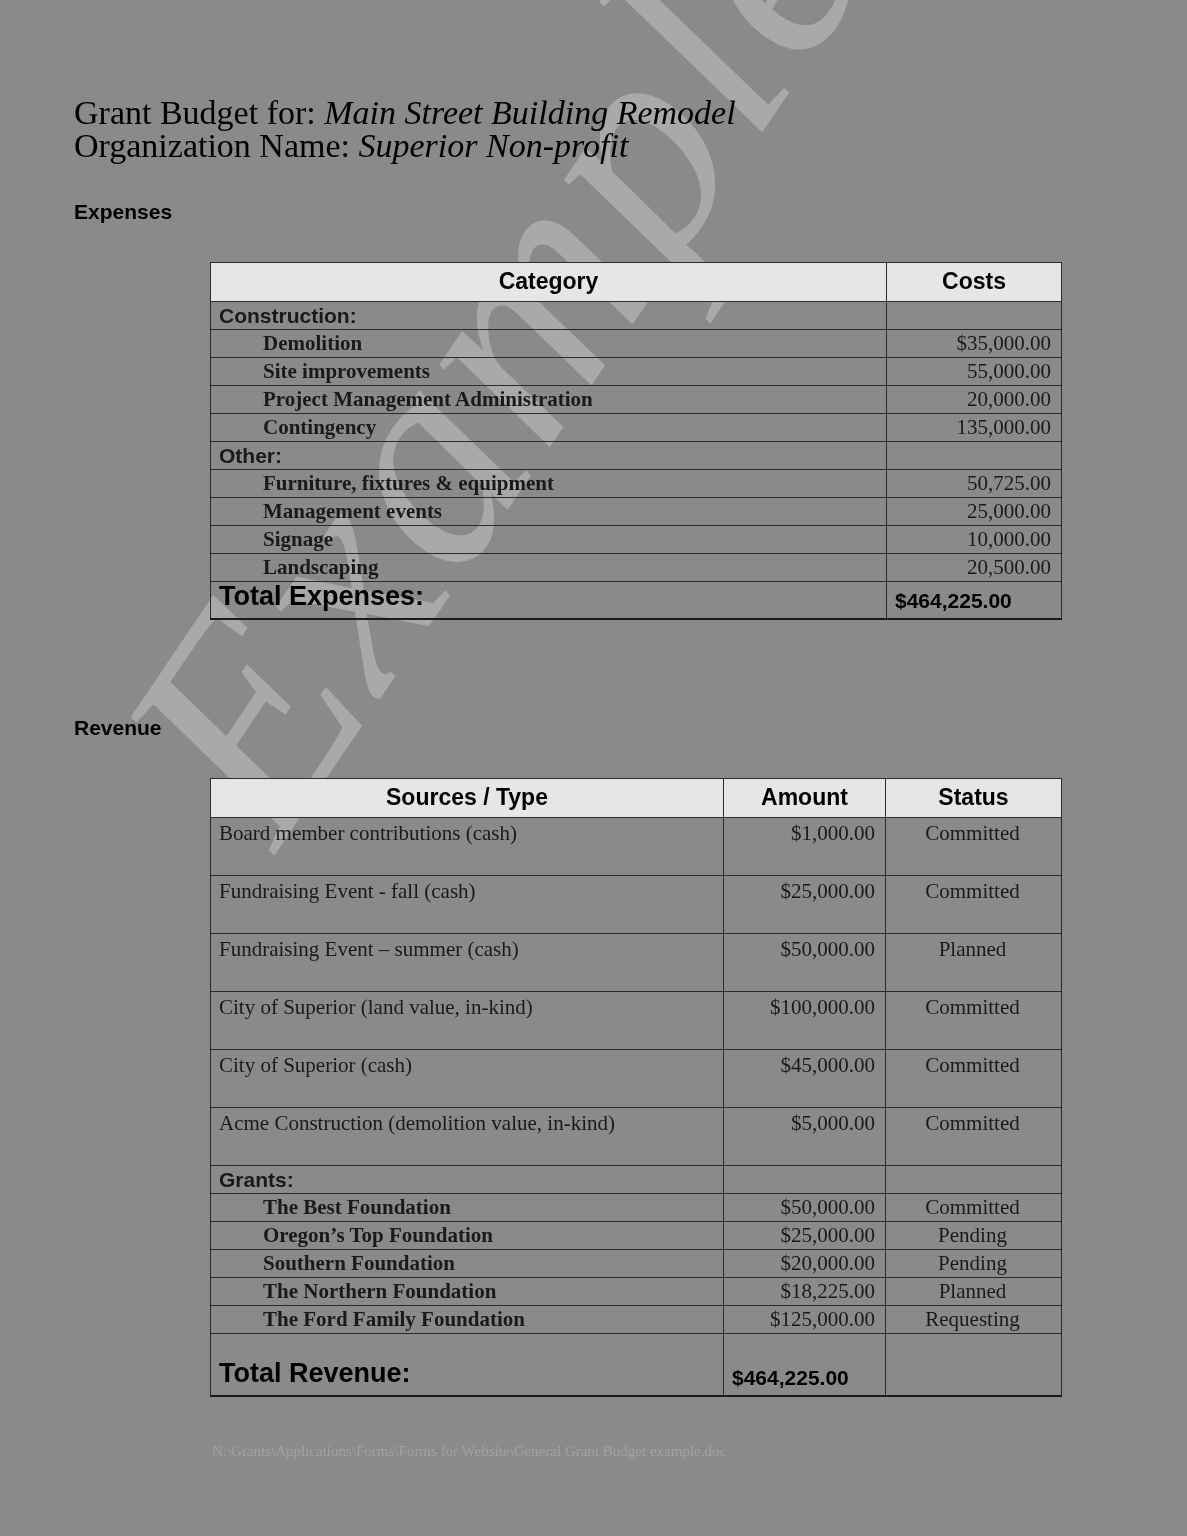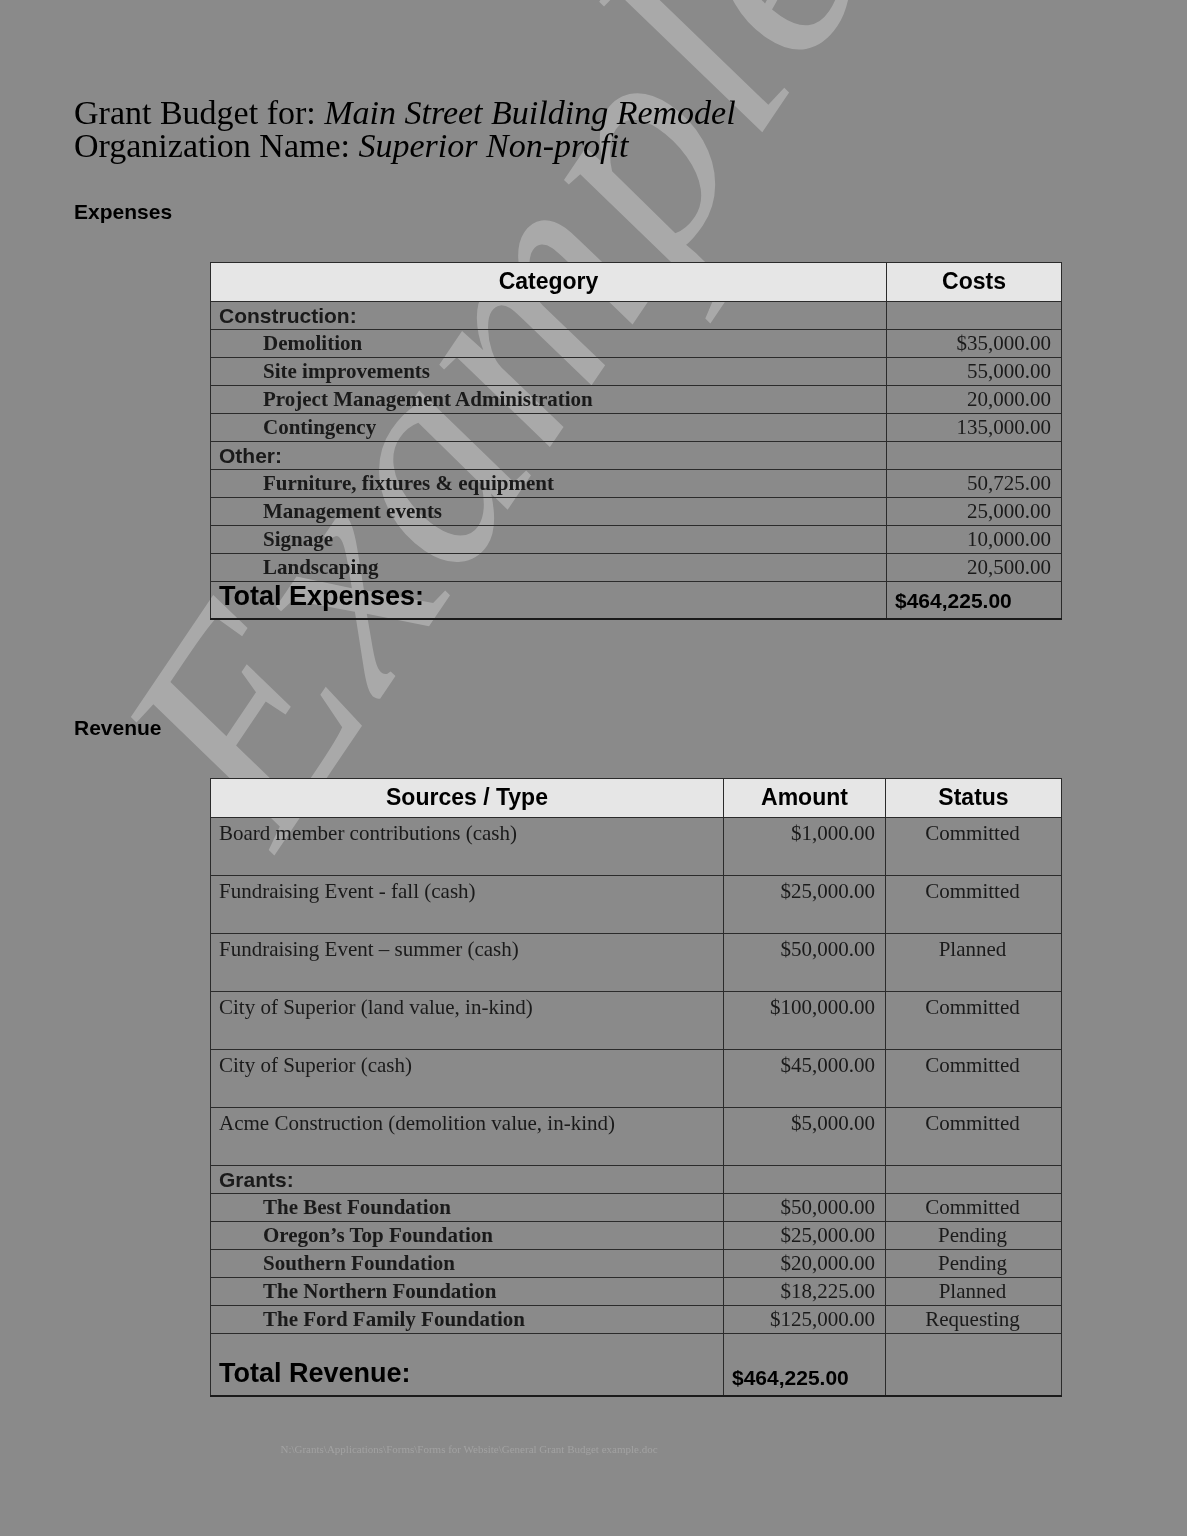--- a/index.html
+++ b/index.html
@@ -169,21 +169,21 @@
     text-align: center;
     padding-right: 10px !important;
   }
 
   .footer-path {
     position: absolute;
     left: 0;
     top: 1443px;
     width: 938px;
     text-align: center;
-    font-size: 11px;
+    font-size: 15px;
     color: #a2a2a2;
     z-index: 3;
     white-space: nowrap;
   }
 </style>
 </head>
 <body>
 
 <div id="watermark">
   <div class="wm-text">Example</div>

